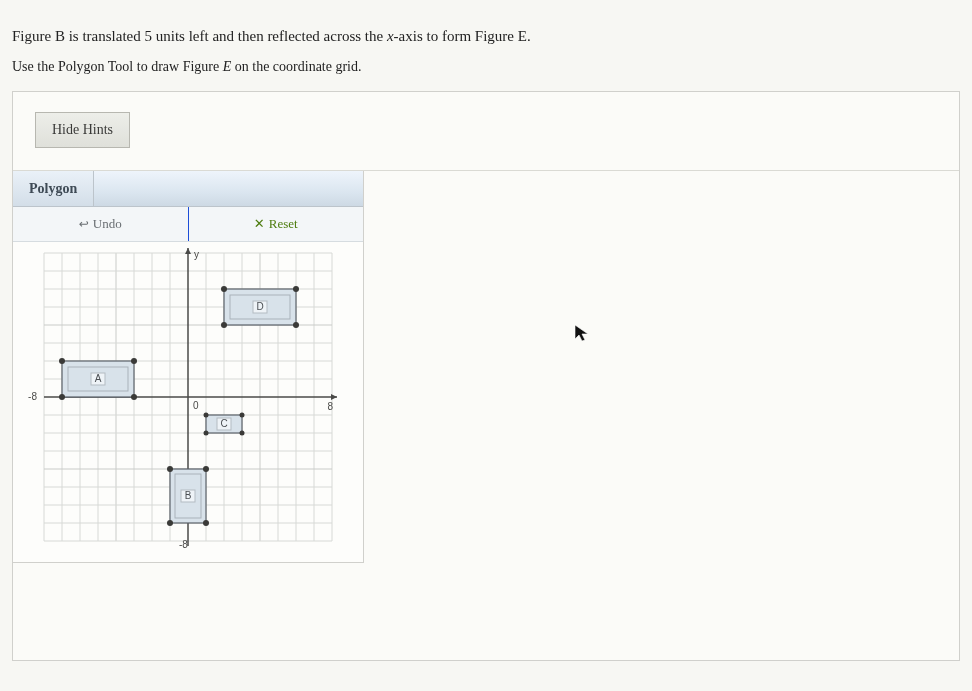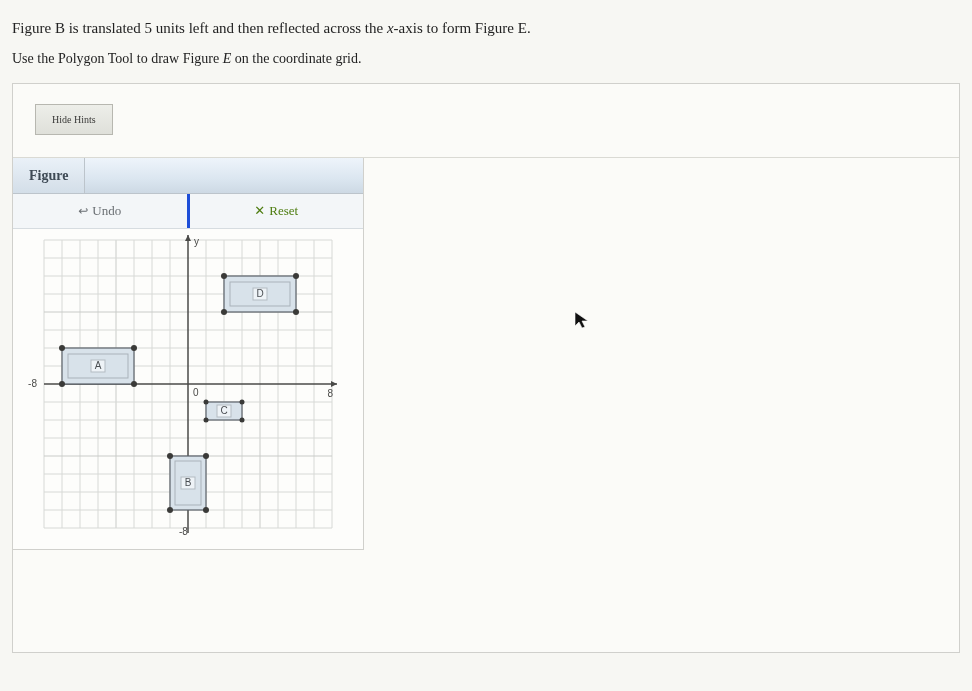--- a/index.html
+++ b/index.html
@@ -4,36 +4,36 @@
 <style>
   * { box-sizing: border-box; }
   body {
     margin: 0;
     padding: 8px 12px;
     font-family: Georgia, 'Times New Roman', serif;
     background: #f7f7f3;
     color: #222;
     width: 972px;
   }
-  .question-text { font-size: 15px; margin: 12px 0 14px 0; }
+  .question-text { font-size: 15px; margin: 20px 0 14px 0; }
   .instruction-text { font-size: 14px; margin: 0 0 16px 0; }
   .math-var { font-style: italic; font-family: 'Times New Roman', serif; }
   .main-panel {
     border: 1px solid #d0d0cc;
     background: #fbfbf8;
     padding: 0;
     min-height: 570px;
   }
   .hints-block { padding: 20px 22px 14px 22px; }
   .hide-hints {
     background: linear-gradient(#edeee9, #dfe0da);
     border: 1px solid #b7b7b0;
     color: #3a3a38;
     font-family: Georgia, serif;
-    font-size: 10px;
+    font-size: 14px;
     padding: 9px 16px;
     cursor: pointer;
   }
   .hint-text { margin: 20px 0 4px 28px; font-size: 15px; }
   .divider { border: none; border-top: 1px solid #dadad4; margin: 8px 0 0 0; }
   .tool-panel { width: 352px; background: #fdfdfb; border: 1px solid #d0d0cc; border-top: none; margin-left: -1px; }
   .tab-row { display: flex; background: linear-gradient(#eef4fb, #dbe6f0 60%, #cdd9e4); border-bottom: 1px solid #bcc4cb; }
   .tab {
     padding: 10px 16px 9px 16px;
     font-family: Georgia, serif;
@@ -45,21 +45,21 @@
     cursor: pointer;
   }
   .action-row { display: flex; background: #f3f6f8; border-bottom: 1px solid #d6dce0; }
   .action-btn {
     flex: 1;
     text-align: center;
     padding: 9px 0;
     font-family: Georgia, serif;
     font-size: 13px;
     color: #6a6f73;
-    border-right: 3px solid #1d4ed8;
+    border-right: 1px solid #1d4ed8;
     cursor: pointer;
   }
   .action-btn:last-child { border-right: none; color: #4d7c0f; }
   .arrow { font-family: Arial, sans-serif; font-size: 12px; display: inline-block; margin-right: 4px; }
   .x-mark { font-family: Arial, sans-serif; margin-right: 4px; }
   .grid-area { padding: 0; }
   svg { display: block; }
   .grid-line { stroke: #d7d9d6; stroke-width: 1; }
   .grid-major { stroke: #c9cbc8; stroke-width: 1; }
   .axis { stroke: #4a4a48; stroke-width: 1.5; }
@@ -82,21 +82,21 @@
 <div class="main-panel">
 
   <div class="hints-block">
     <button class="hide-hints">Hide Hints</button>
   </div>
 
   <hr class="divider">
 
   <div class="tool-panel">
     <div class="tab-row">
-      <div class="tab">Figure</div>
+      <div class="tab">Polygon</div>
     </div>
     <div class="action-row">
       <div class="action-btn">
         <span class="arrow">↩</span><span>Undo</span>
       </div>
       <div class="action-btn">
         <span class="x-mark">✕</span><span>Reset</span>
       </div>
     </div>
 

